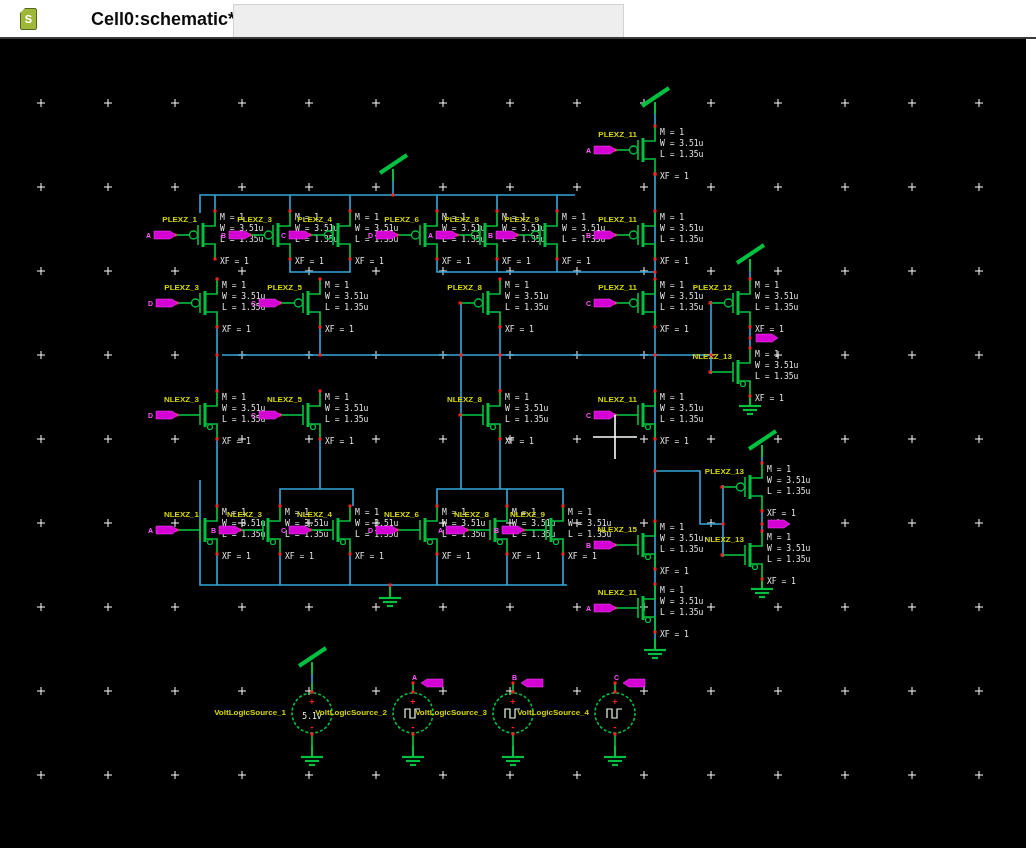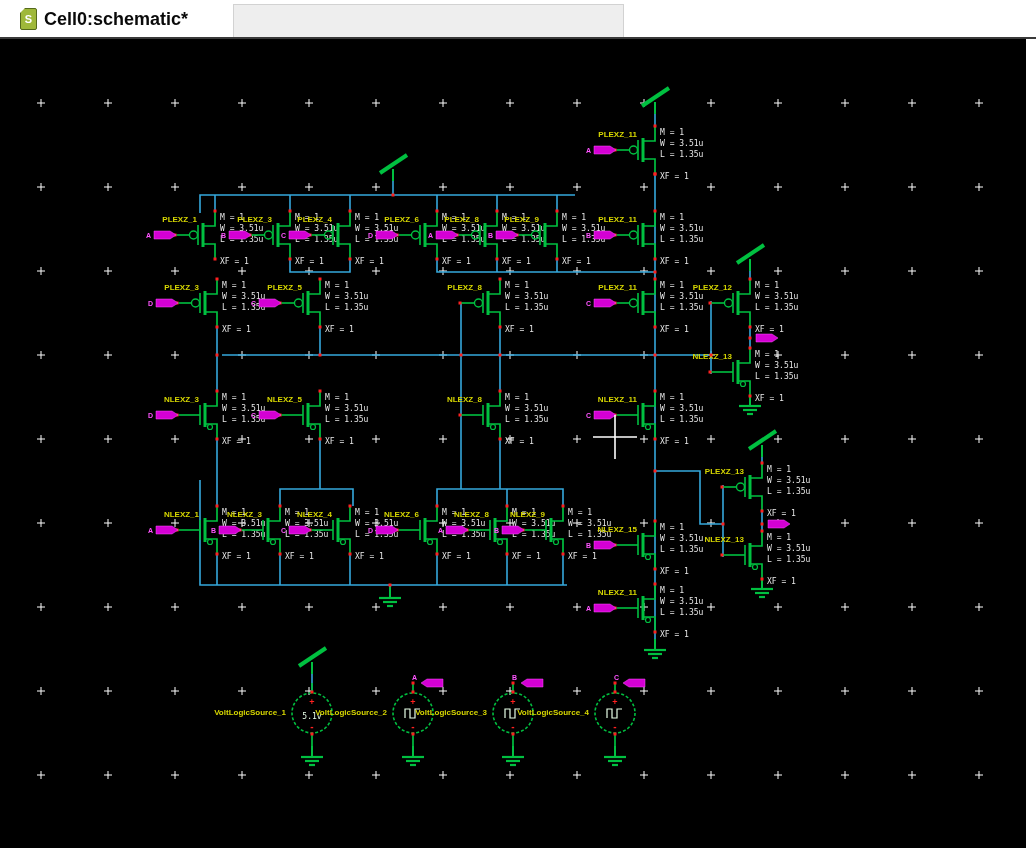--- a/index.html
+++ b/index.html
@@ -17,21 +17,21 @@
   }
   .tab-icon{
     width:15px;height:20px;background:#9fb83a;border:1px solid #55691c;
     border-radius:2px;color:#ffffff;font-weight:bold;font-size:11px;
     display:flex;align-items:center;justify-content:center;position:relative;
   }
   .tab-icon::before{
     content:"";position:absolute;left:-1px;top:-1px;border-style:solid;
     border-width:5px 5px 0 0;border-color:#ffffff transparent transparent transparent;
   }
-  .tab-title{font-size:18px;font-weight:bold;color:#0a0a0a;letter-spacing:0px;}
+  .tab-title{font-size:18px;font-weight:bold;color:#0a0a0a;letter-spacing:0px;margin-left:47px;}
   .tab-empty{
     position:absolute;left:233px;top:4px;width:389px;height:32px;
     background:#eeeeee;border:1px solid #d2d2d2;border-bottom:none;
   }
   .canvas-wrap{position:absolute;left:0;top:37px;width:1026px;height:811px;background:#000;}
   .right-strip{position:absolute;right:0;top:37px;width:10px;height:811px;background:#ffffff;z-index:4;}
   svg{position:absolute;left:8px;top:0;}
   text{user-select:none;}
 </style>
 </head>

